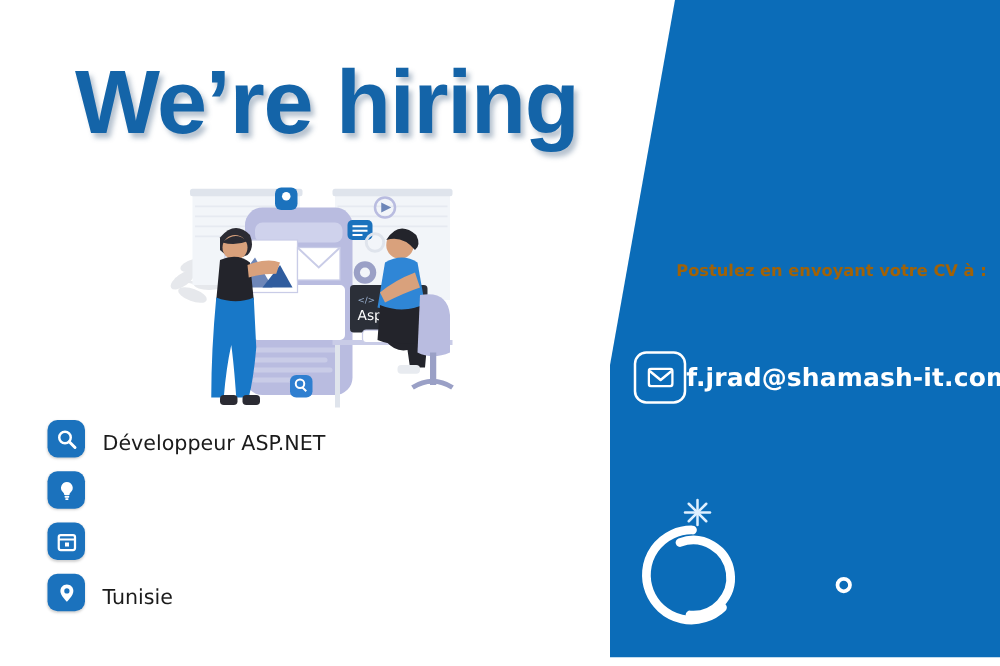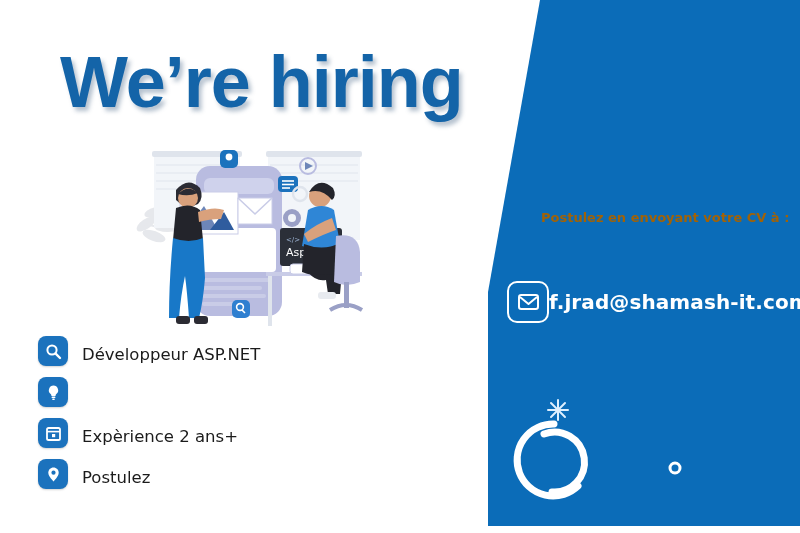--- a/index.html
+++ b/index.html
@@ -193,31 +193,30 @@
     </div>
 
     <div class="bullet">
       <span class="ico">
         <svg width="17" height="17" viewBox="0 0 17 17">
           <rect x="2" y="3" width="13" height="12" rx="1.6" fill="none" stroke="#ffffff" stroke-width="1.8"></rect>
           <line x1="2" y1="6.6" x2="15" y2="6.6" stroke="#ffffff" stroke-width="1.6"></line>
           <rect x="7" y="9" width="3.2" height="3.2" fill="#ffffff"></rect>
         </svg>
       </span>
-      <span class="txt">Expèrience 2 ans+</span>
     </div>
 
     <div class="bullet">
       <span class="ico">
         <svg width="17" height="17" viewBox="0 0 17 17">
           <path d="M8.5,1.6 c3,0 5.2,2.3 5.2,5.2 c0,3.7 -5.2,8.6 -5.2,8.6 S3.3,10.5 3.3,6.8 C3.3,3.9 5.5,1.6 8.5,1.6 z" fill="#ffffff"></path>
           <circle cx="8.5" cy="6.7" r="2.1" fill="#1b72bd"></circle>
         </svg>
       </span>
-      <span class="txt">Postulez</span>
+      <span class="txt">Tunisie</span>
     </div>
 
   </div>
 
   <div id="apply-head">Postulez en envoyant votre CV à :</div>
 
   <div id="mail-row">
     <span id="mail-icon">
       <svg width="21" height="16" viewBox="0 0 21 16">
         <rect x="1" y="1" width="19" height="14" rx="2.2" fill="none" stroke="#ffffff" stroke-width="2"></rect>

